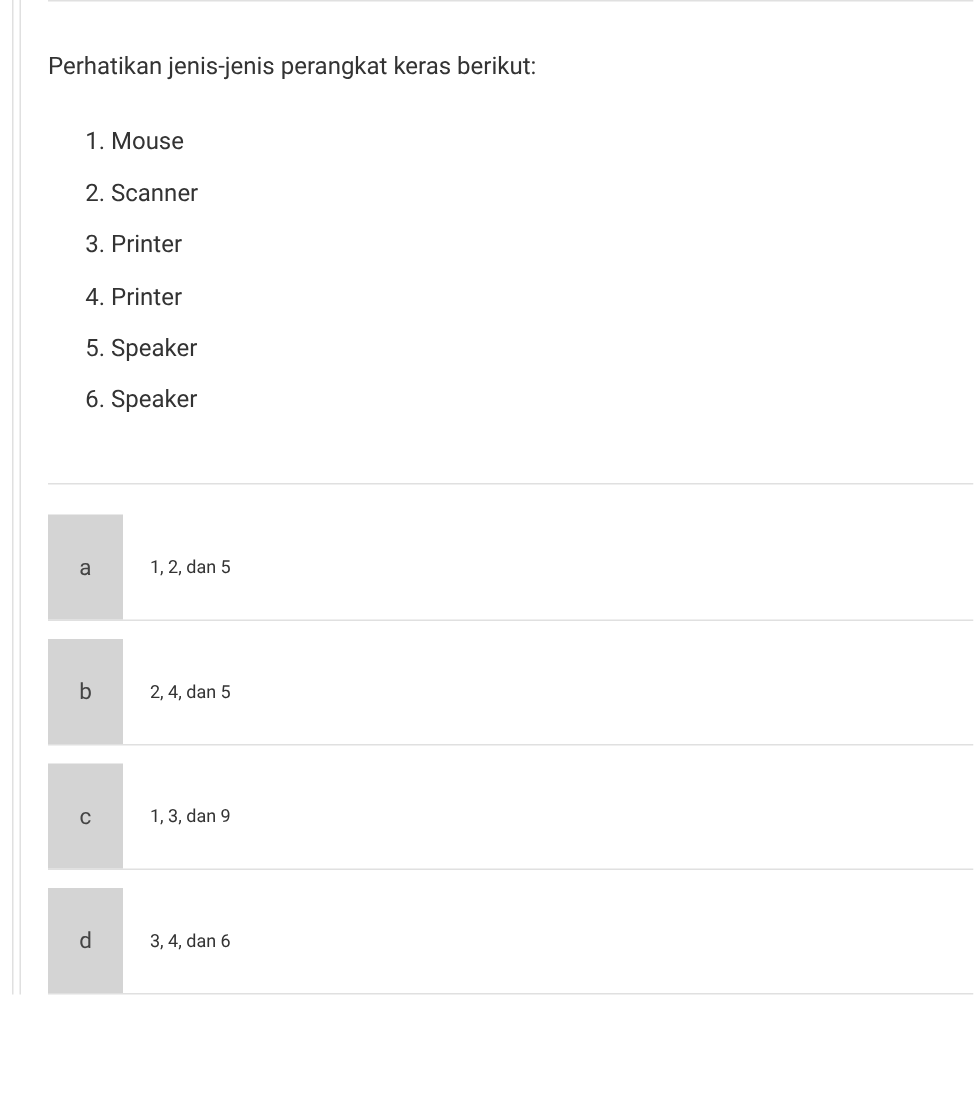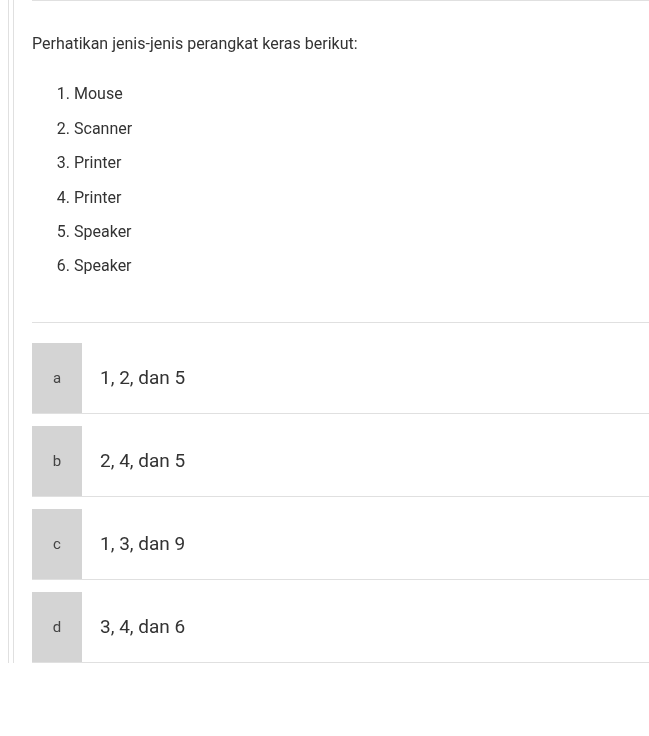--- a/index.html
+++ b/index.html
@@ -63,21 +63,21 @@
       display: flex;
       align-items: center;
       justify-content: center;
       font-size: 15px;
     }
     .option-text {
       padding: 0 18px;
       display: flex;
       align-items: center;
       flex: 1;
-      font-size: 19px;
+      font-size: 12px;
     }
   </style>
 </head>
 <body>
 
 <div class="left-border">
   <div class="inner-border">
     <div class="content">
       <div class="top-divider"></div>
 

